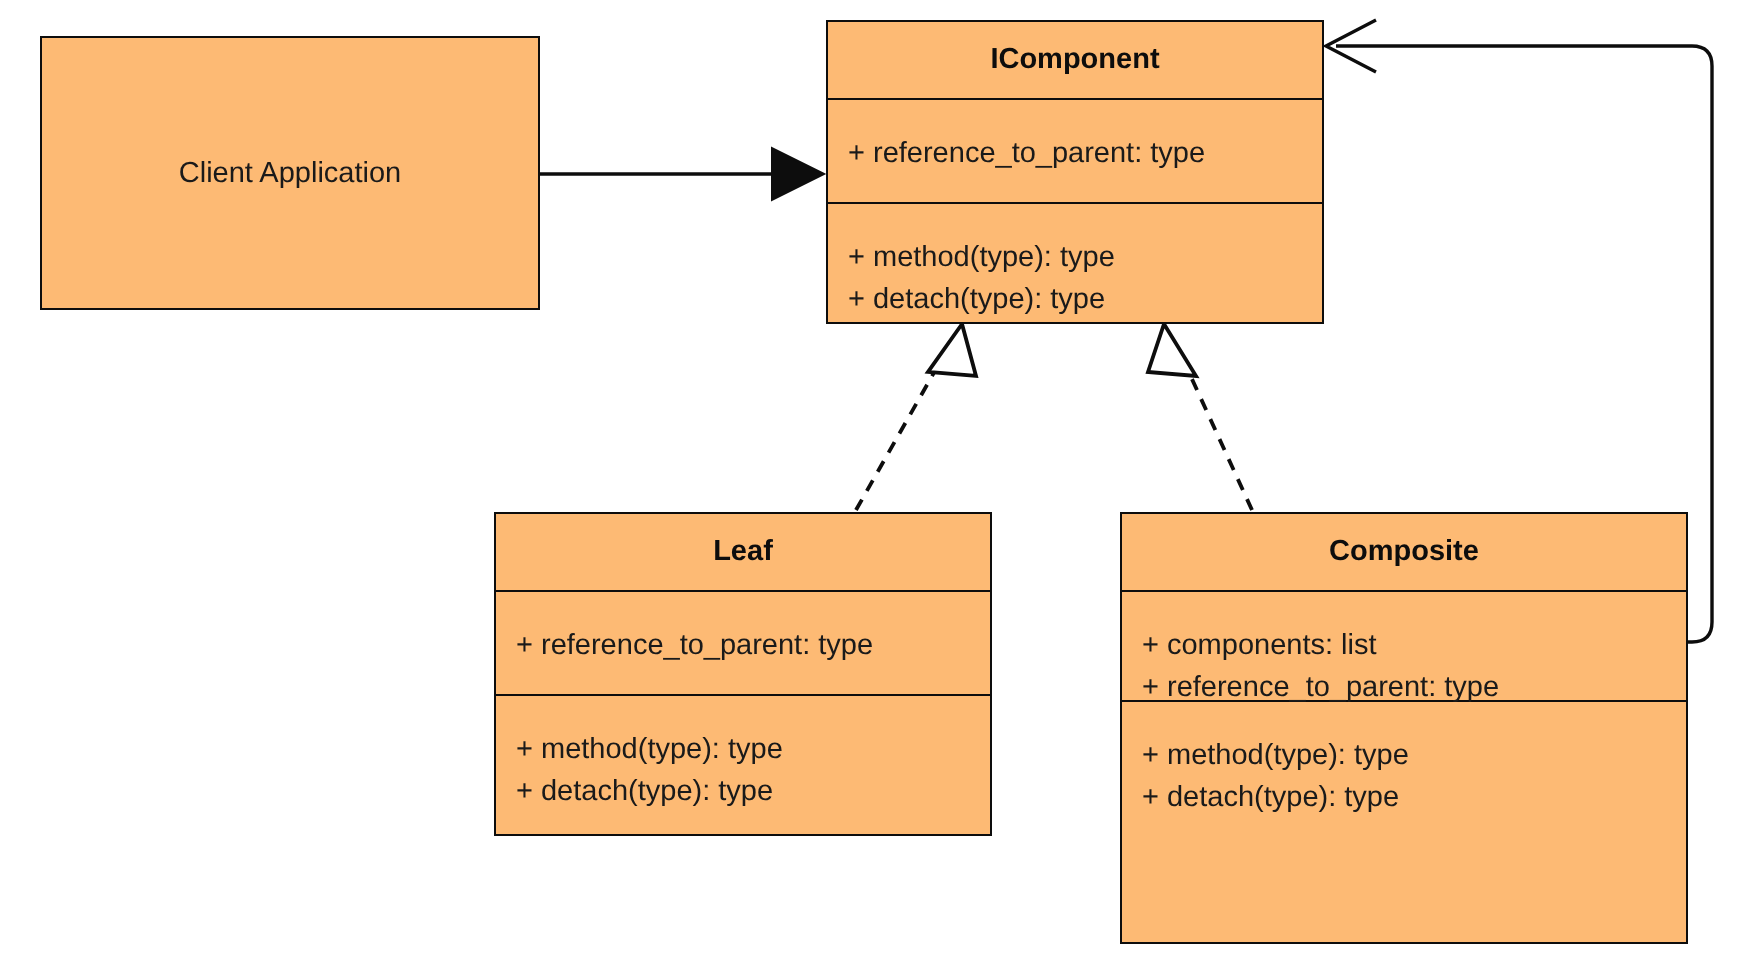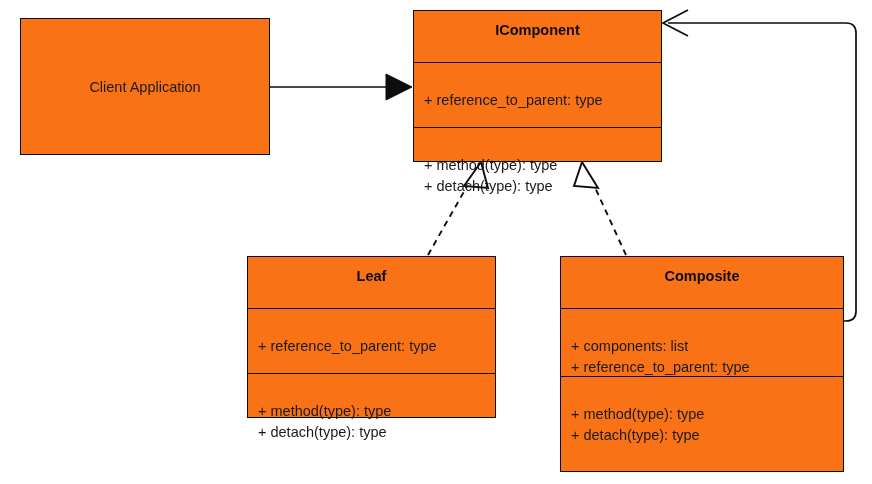--- a/index.html
+++ b/index.html
@@ -19,39 +19,38 @@
     position: absolute;
     left: 0;
     top: 0;
     width: 872px;
     height: 484px;
   }
   .node {
     position: absolute;
     box-sizing: border-box;
     border: 1.6px solid #0d0d0d;
-    background: #f97316;
+    background: #fdba74;
     z-index: 2;
   }
   .node-title {
     font-size: 14.5px;
     font-weight: bold;
     color: #0d0d0d;
     text-align: center;
     line-height: 1;
     display: flex;
     align-items: center;
     justify-content: center;
     box-sizing: border-box;
   }
   .compartment {
     border-top: 1.6px solid #0d0d0d;
     box-sizing: border-box;
-    padding: 27px 9px 9px 10px;
-    margin-top: 13px;
+    padding: 17px 9px 9px 10px;
   }
   .member {
     font-size: 14.5px;
     color: #1a1a1a;
     line-height: 21px;
     white-space: nowrap;
   }
   .plain-node {
     display: flex;
     align-items: center;

